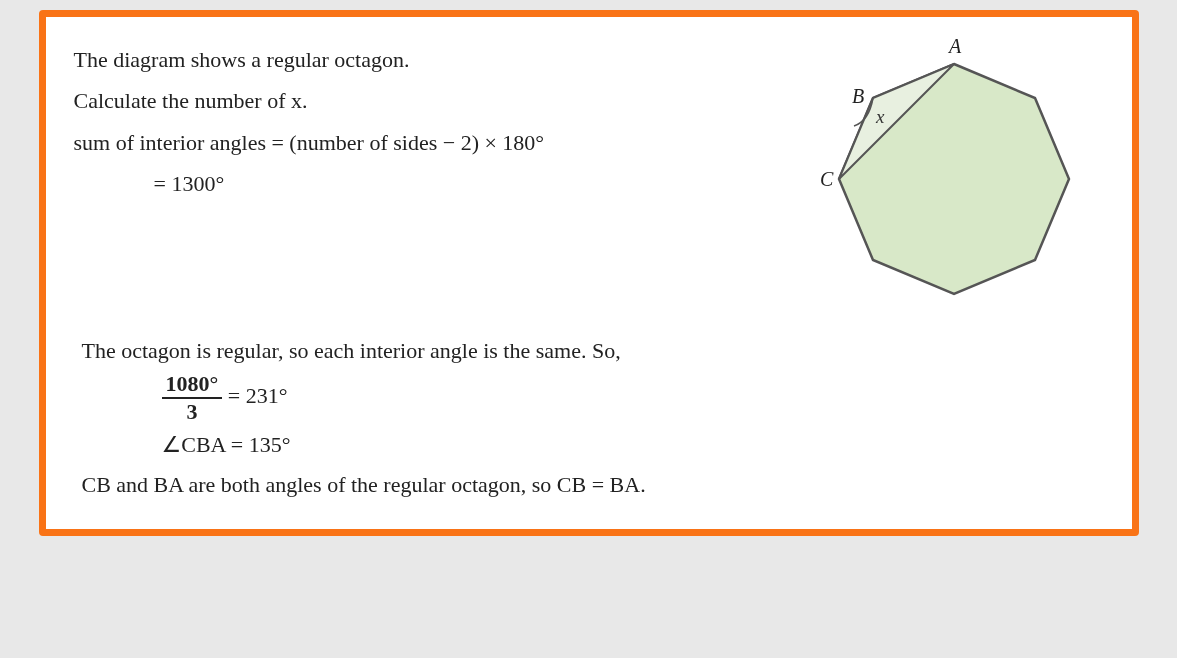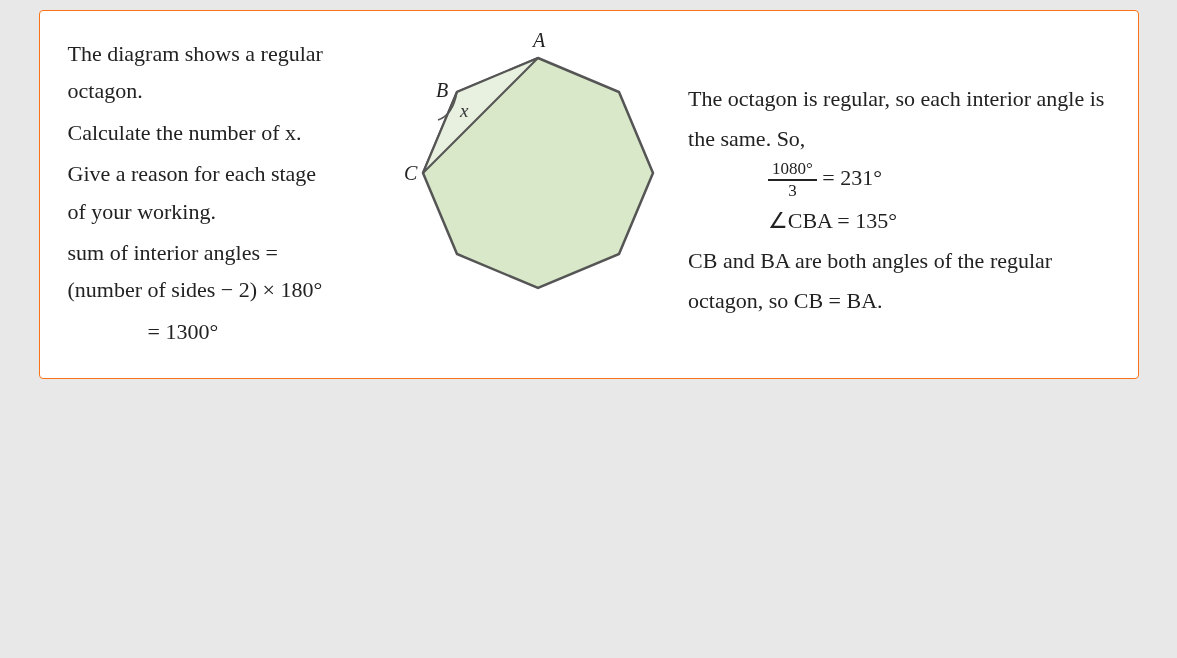--- a/index.html
+++ b/index.html
@@ -8,29 +8,28 @@
       font-family: 'Times New Roman', Times, serif;
       width: 1177px;
       min-height: 658px;
       display: flex;
       align-items: flex-start;
       justify-content: center;
       padding: 10px;
     }
     .card {
       background: #fff;
-      border: 1px solid #f97316;
+      border: 7px solid #f97316;
       border-radius: 4px;
       width: 1100px;
       padding: 24px 28px 24px 28px;
       display: flex;
-      flex-direction: row;
+      flex-direction: column;
       gap: 0;
       position: relative;
-      align-items: center;
     }
     .top-section {
       display: flex;
       flex-direction: row;
       align-items: flex-start;
       justify-content: space-between;
     }
     .text-block {
       flex: 1;
       font-size: 22px;
@@ -46,31 +45,33 @@
       flex-shrink: 0;
       position: relative;
       margin-left: 20px;
       margin-top: -10px;
     }
     .bottom-section {
       margin-top: 10px;
       font-size: 22px;
       color: #222;
       line-height: 1.8;
+      margin-left: 8px;
     }
     .indent {
       margin-left: 80px;
     }
     .fraction {
       display: inline-flex;
       flex-direction: column;
       align-items: center;
       vertical-align: middle;
-      font-size: 17px;
+      font-size: 22px;
       line-height: 1.2;
+      font-weight: bold;
     }
     .fraction .numer {
       border-bottom: 2px solid #222;
       padding: 0 4px;
       text-align: center;
     }
     .fraction .denom {
       padding: 0 4px;
       text-align: center;
     }
@@ -101,21 +102,20 @@
     
   </style>
 </head>
 <body>
 
 <div class="card">
   <div class="top-section">
     <div class="text-block">
       <p>The diagram shows a regular octagon.</p>
       <p>Calculate the number of x.</p>
-      <p>Give a reason for each stage of your working.</p>
       <p>sum of interior angles = (number of sides − 2) × 180°</p>
       <p class="indent">= 1300°</p>
     </div>
     <div class="diagram-area">
       <svg class="octagon-diagram" viewBox="0 0 320 280">
 
         <polygon points="190,33 271,67 305,148 271,229 190,263 109,229 75,148 109,67" fill="#d8e8c8" stroke="#555" stroke-width="2.5"></polygon>
 
         <polygon points="190,33 109,67 75,148" fill="#e8f0e0" stroke="#555" stroke-width="2"></polygon>
 

